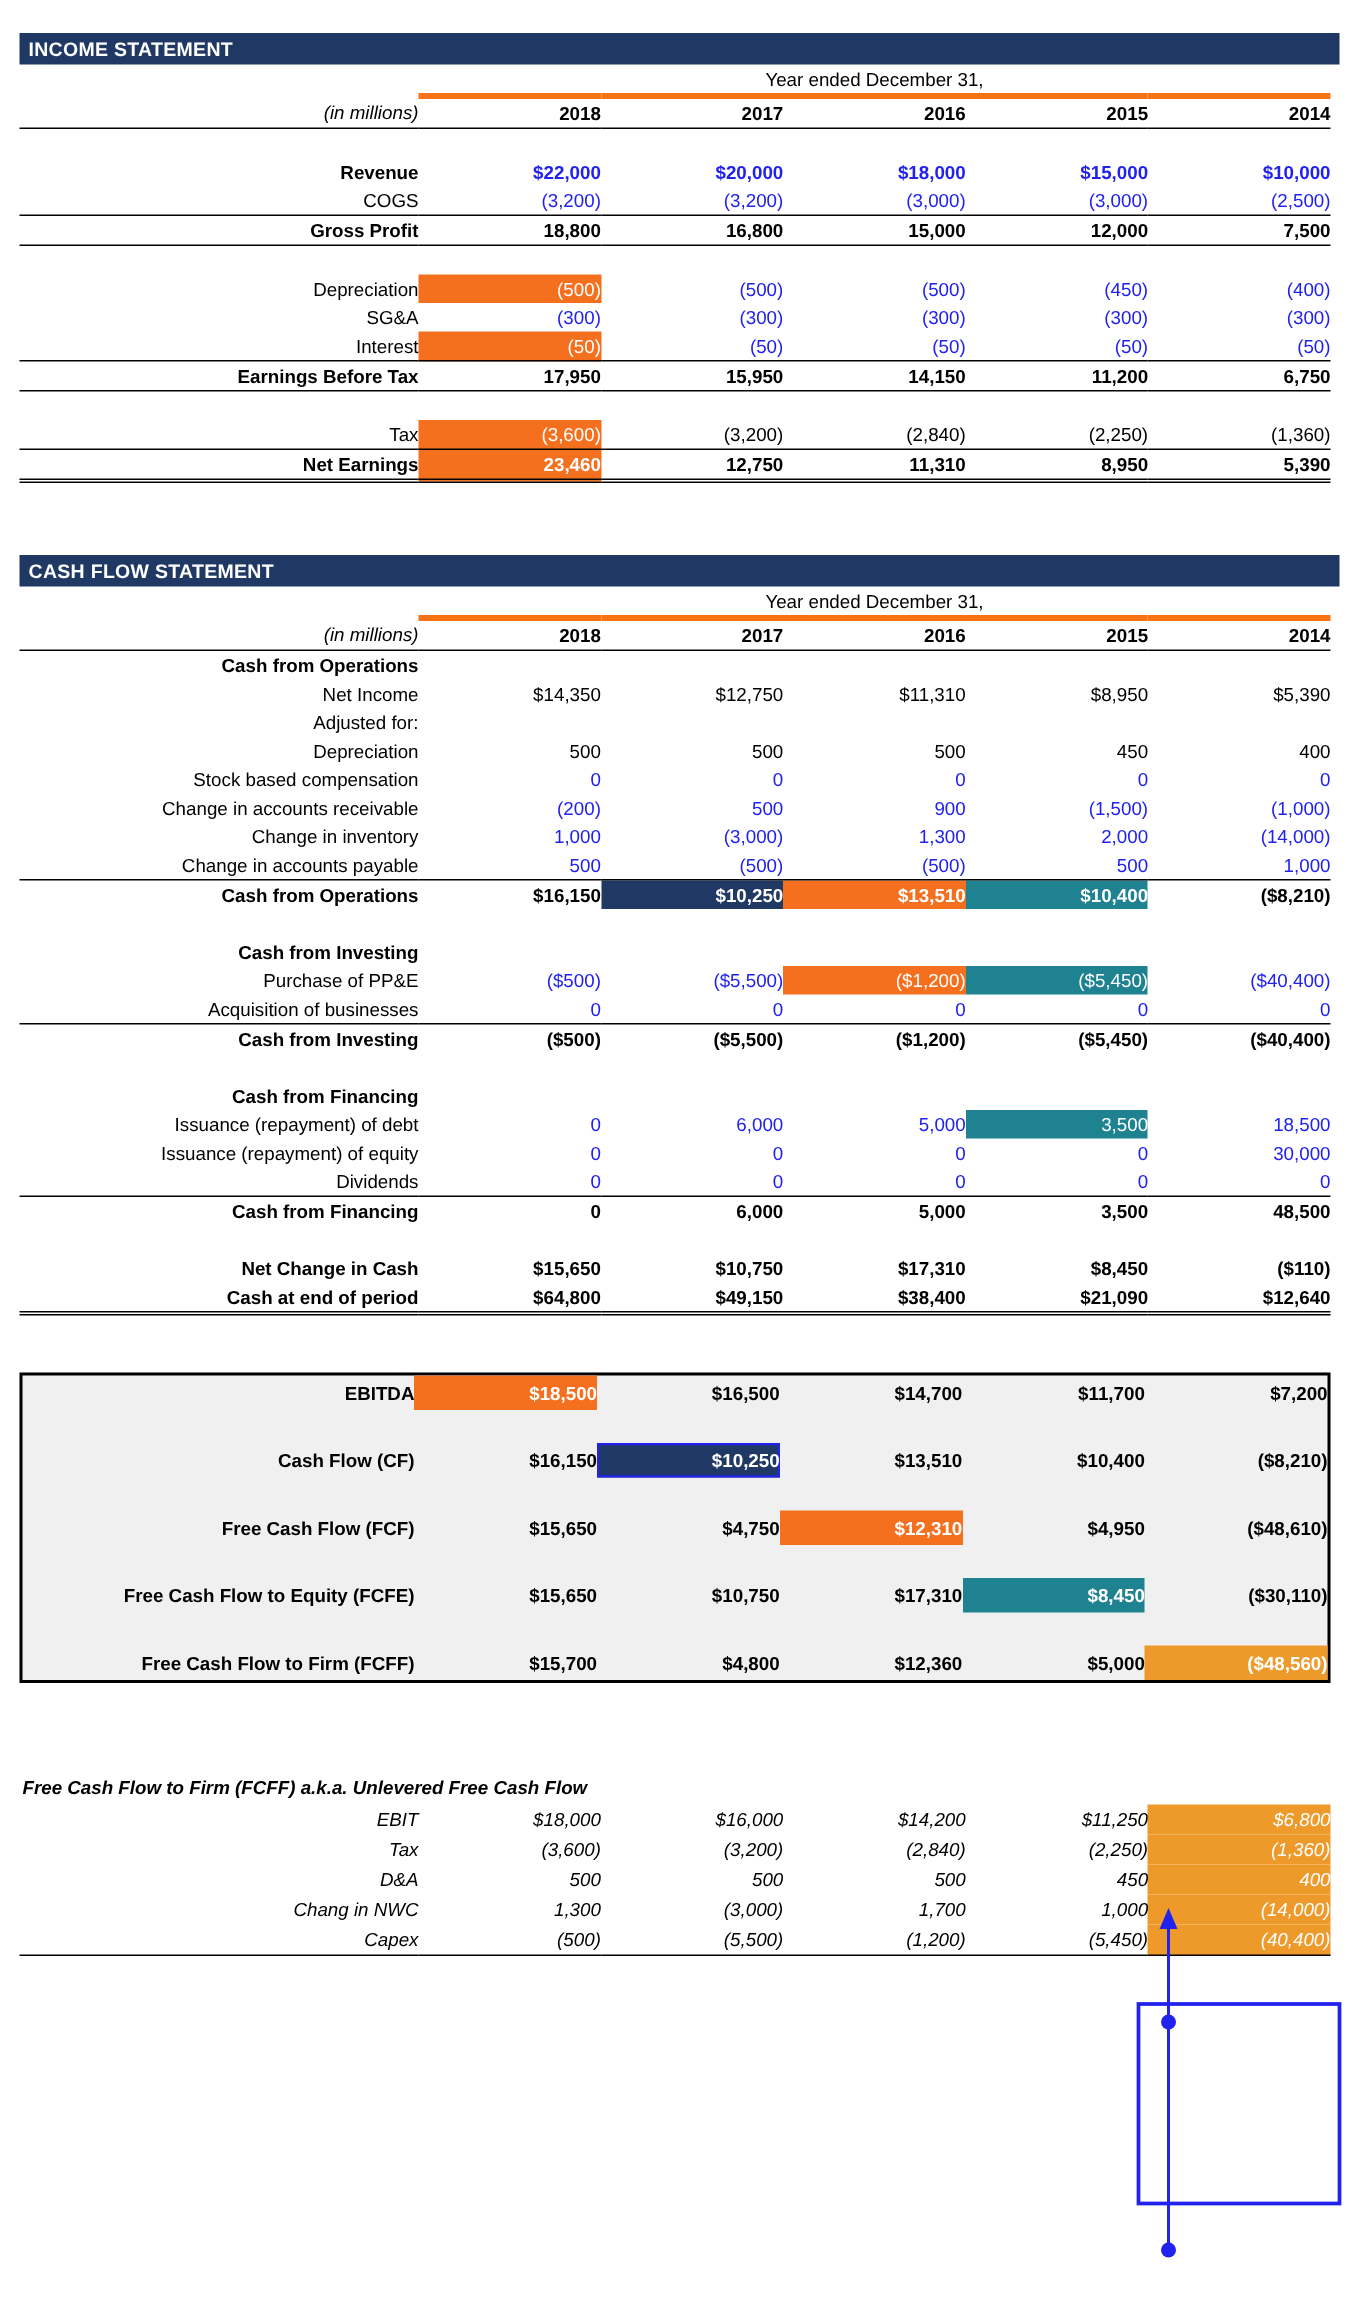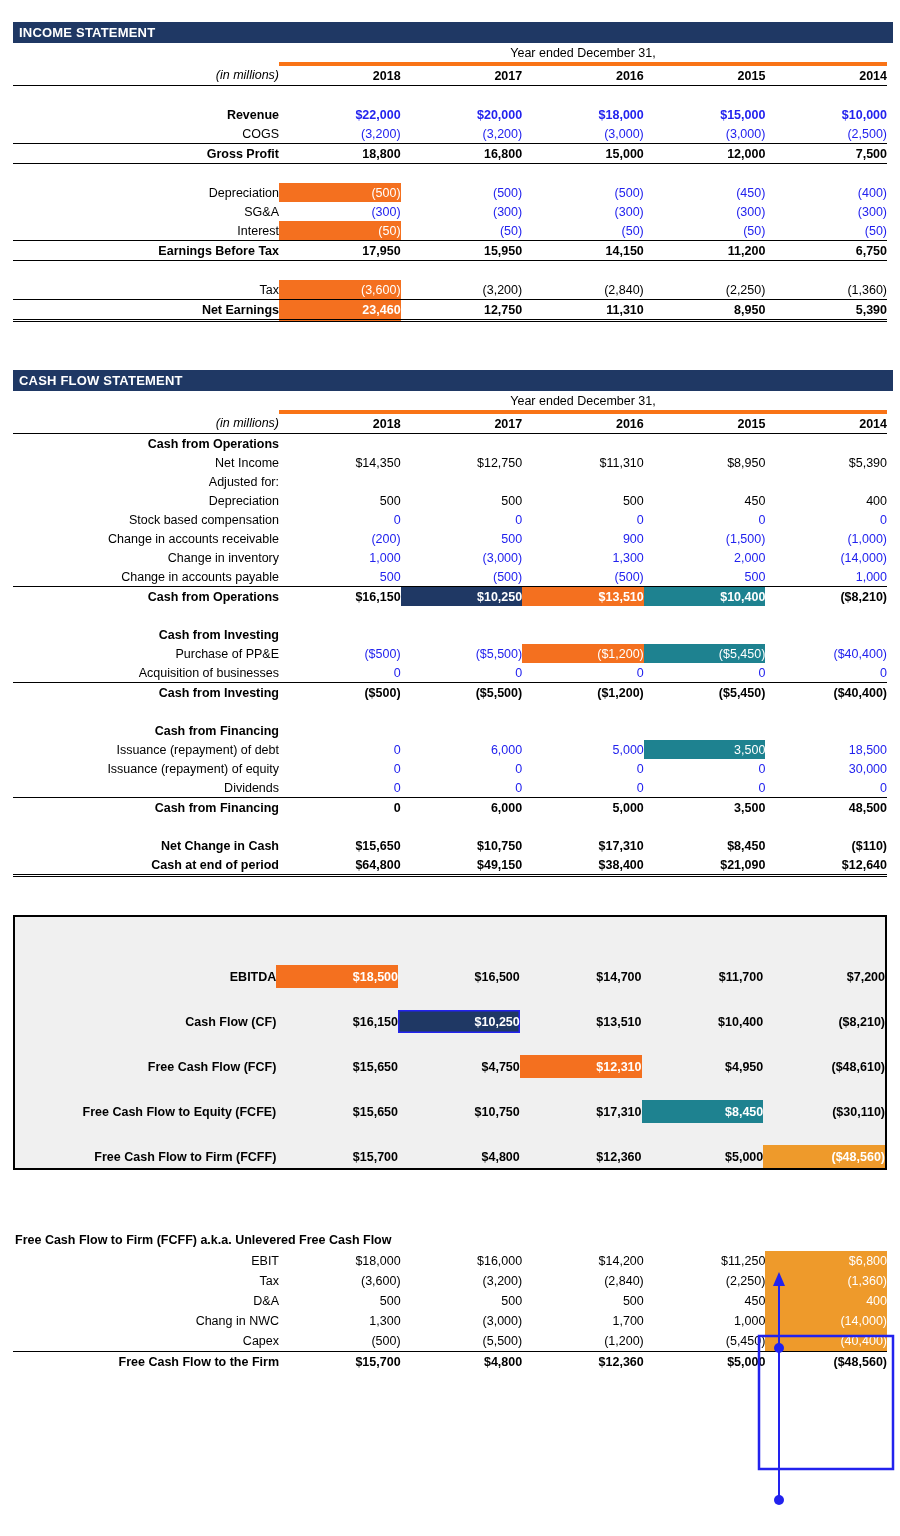--- a/index.html
+++ b/index.html
@@ -41,28 +41,28 @@
   .hl-tan{background:#EE9A2B;color:#fff !important;}
   .hl-navy-b{background:#1F3864;color:#fff !important;box-shadow:inset 0 0 0 1.5px #2222EE;}
 
   .sp{height:11px;}
 
   
   .sumbox{
     position:relative;margin:0 13px;width:874px;box-sizing:border-box;
     border:2.5px solid #000;background:#F0F0F0;
   }
-  table.sum{border-collapse:collapse;width:100%;table-layout:fixed;margin-top:48px;}
+  table.sum{border-collapse:collapse;width:100%;table-layout:fixed;}
   table.sum col.lbl{width:261px;}
   table.sum col.yr{width:121.6px;}
   table.sum td{padding:0;height:23px;vertical-align:middle;white-space:nowrap;font-weight:bold;}
   table.sum tr.gap td{height:22px;}
 
   
-  .fcffbox{margin:0 13px;width:874px;}
+  .fcffbox{margin:0 13px;width:874px;font-style:italic;}
   table.fcff{border-collapse:collapse;width:874px;table-layout:fixed;}
   table.fcff col.lbl{width:266px;}
   table.fcff col.yr{width:121.6px;}
   table.fcff td{padding:0;height:20px;vertical-align:middle;white-space:nowrap;}
 
   
   .conn{position:absolute;left:0;top:0;width:900px;height:1536px;pointer-events:none;}
 </style>
 </head>
 <body>
@@ -486,28 +486,20 @@
           <td class="num hl-tan">(14,000)</td>
         </tr>
         <tr>
           <td class="lbl botline">Capex</td>
           <td class="num botline">(500)</td>
           <td class="num botline">(5,500)</td>
           <td class="num botline">(1,200)</td>
           <td class="num botline">(5,450)</td>
           <td class="num hl-tan botline">(40,400)</td>
         </tr>
-        <tr>
-          <td class="lbl bold">Free Cash Flow to the Firm</td>
-          <td class="num bold">$15,700</td>
-          <td class="num bold">$4,800</td>
-          <td class="num bold">$12,360</td>
-          <td class="num bold">$5,000</td>
-          <td class="num bold">($48,560)</td>
-        </tr>
       </tbody>
     </table>
   </div>
 
   <svg class="conn" viewBox="0 0 900 1536">
 
     <rect x="759" y="1336" width="134" height="133" fill="none" stroke="#2222EE" stroke-width="2.5"></rect>
 
     <line x1="779" y1="1277" x2="779" y2="1500" stroke="#2222EE" stroke-width="2"></line>
 

